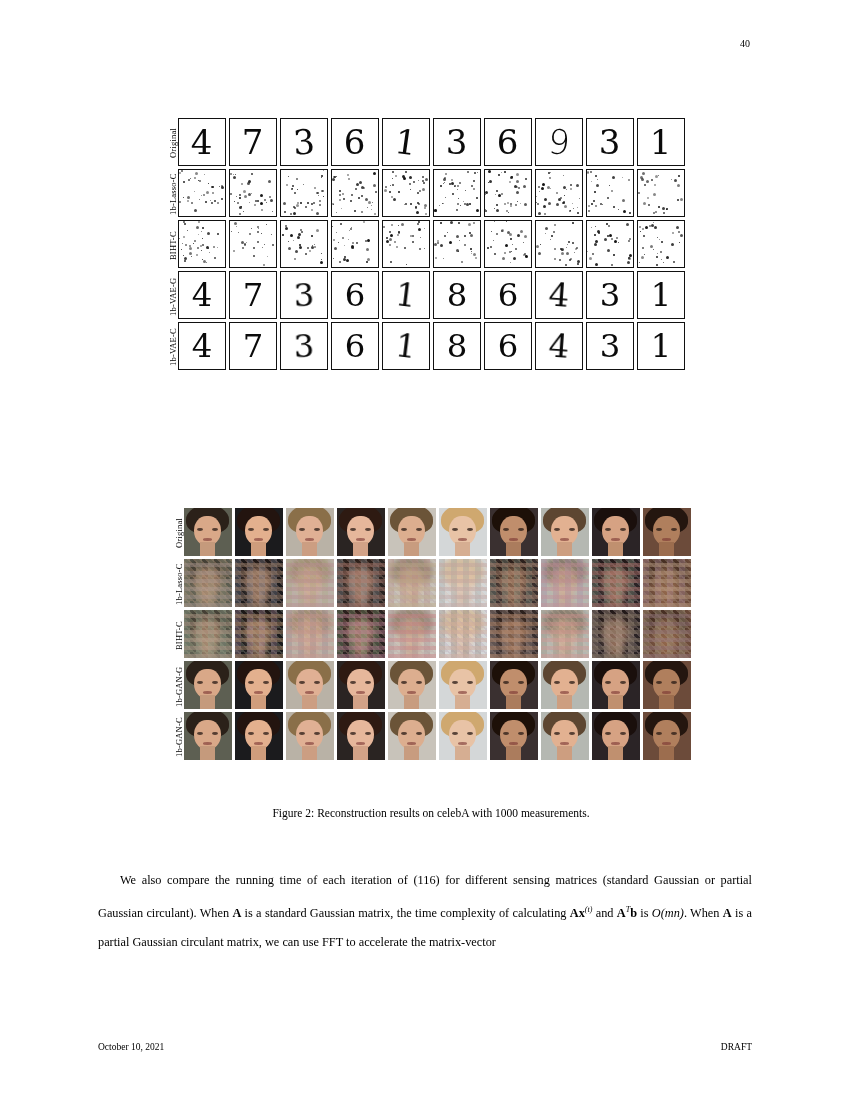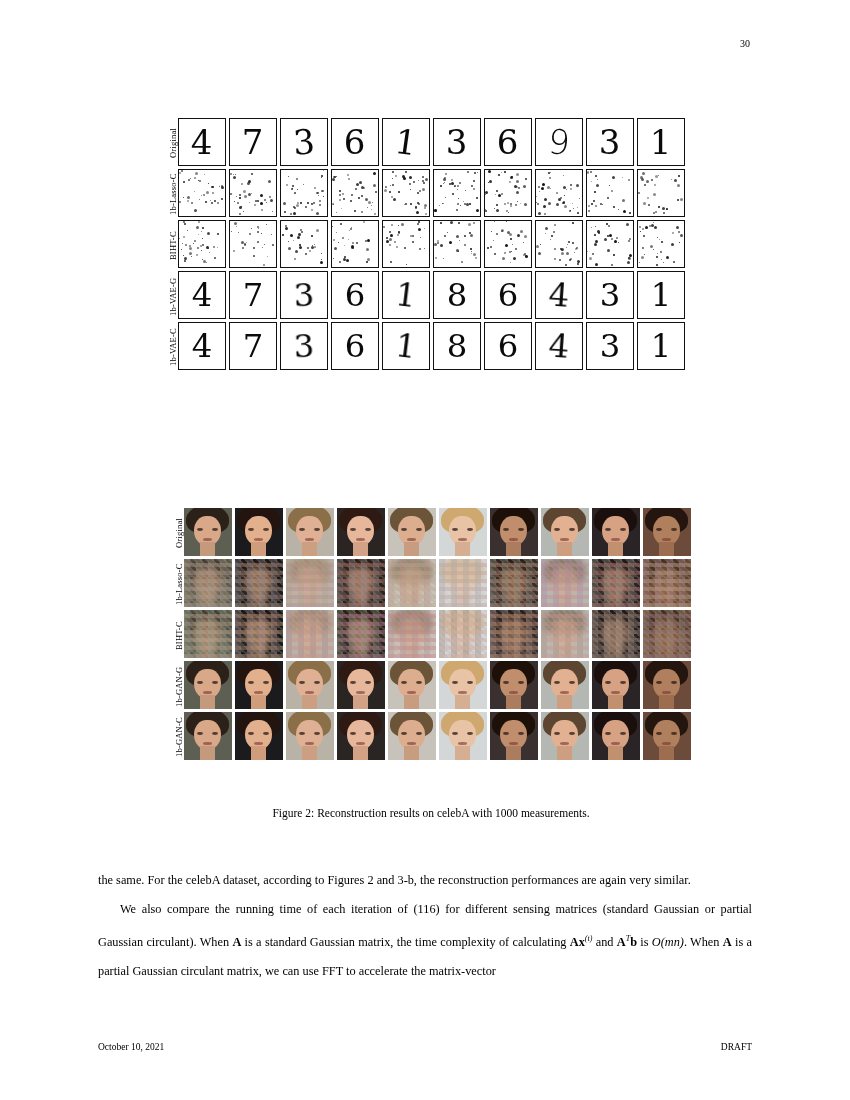--- a/index.html
+++ b/index.html
@@ -214,21 +214,21 @@
     justify-content: space-between;
     font-size: 9.5px;
     font-family: "Liberation Serif", serif;
   }
 </style>
 </head>
 <body>
 
 <div class="page">
 
-  <div class="page-number">30</div>
+  <div class="page-number">40</div>
 
   <div class="figure-block" id="figure1-block">
     <div class="grid-wrap">
       <div class="row-labels" id="fig1-labels">
           <div class="row-label" style="height: 51px;">Original</div>
           <div class="row-label" style="height: 51px;">1b-Lasso-C</div>
           <div class="row-label" style="height: 51px;">BIHT-C</div>
           <div class="row-label" style="height: 51px;">1b-VAE-G</div>
           <div class="row-label" style="height: 51px;">1b-VAE-C</div>
         </div>
@@ -1592,21 +1592,20 @@
                 <div class="mouth"></div>
               </div>
             </div>
           </div>
         </div>
     </div>
     <div class="fig-caption" id="figure2-caption">Figure 2: Reconstruction results on celebA with 1000 measurements.</div>
   </div>
 
   <div class="body-text">
-    <p>the same. For the celebA dataset, according to Figures 2 and 3-b, the reconstruction performances are again very similar.</p>
     <p class="indent">
       <span>We also compare the running time of each iteration of (116) for different sensing matrices (standard Gaussian or partial Gaussian circulant). When </span><span class="bold-math">A</span><span> is a standard Gaussian matrix, the time complexity of calculating </span><span class="bold-math">Ax</span><sup class="tsup math">(t)</sup><span> and </span><span class="bold-math">A</span><sup class="tsup math">T</sup><span class="bold-math">b</span><span> is </span><span class="math">O(mn)</span><span>. When </span><span class="bold-math">A</span><span> is a partial Gaussian circulant matrix, we can use FFT to accelerate the matrix-vector</span>
     </p>
   </div>
 
   <div class="footer">
     <span>October 10, 2021</span>
     <span>DRAFT</span>
   </div>
 

